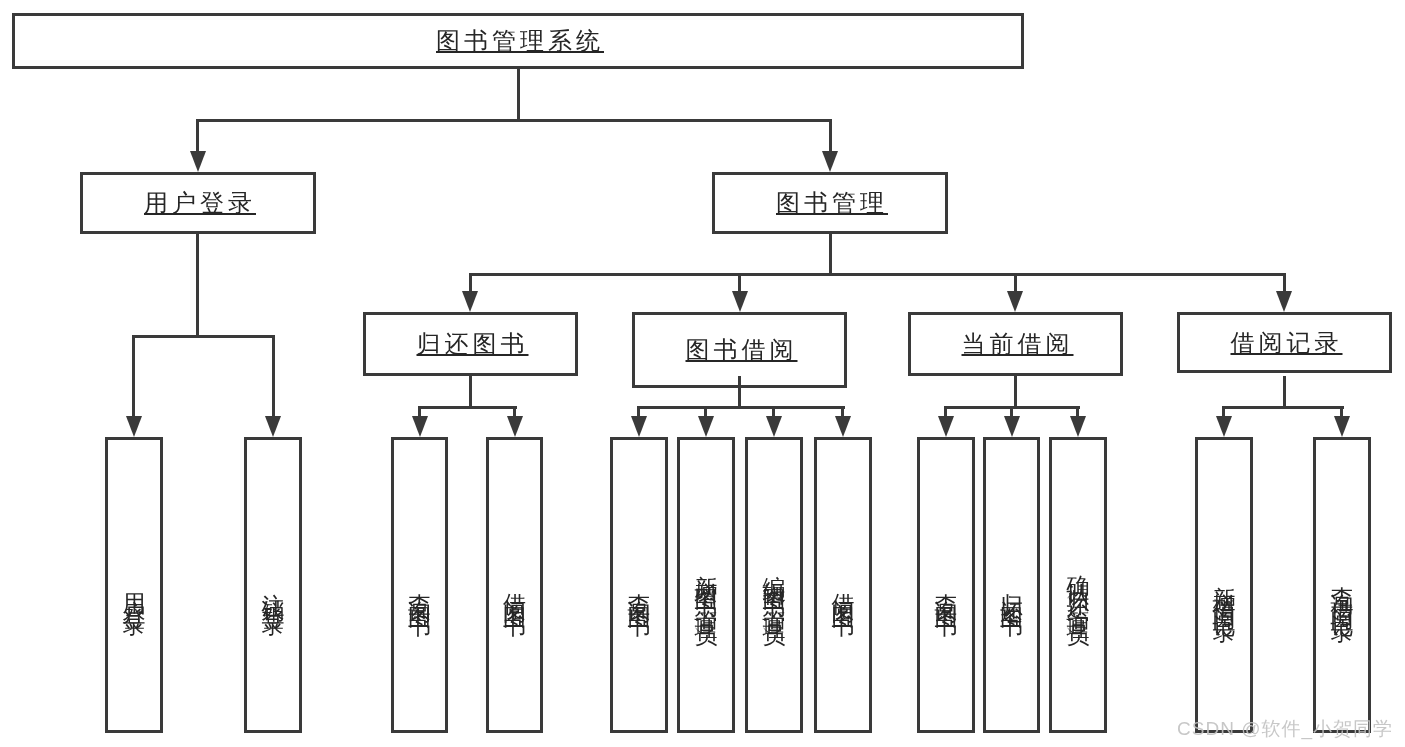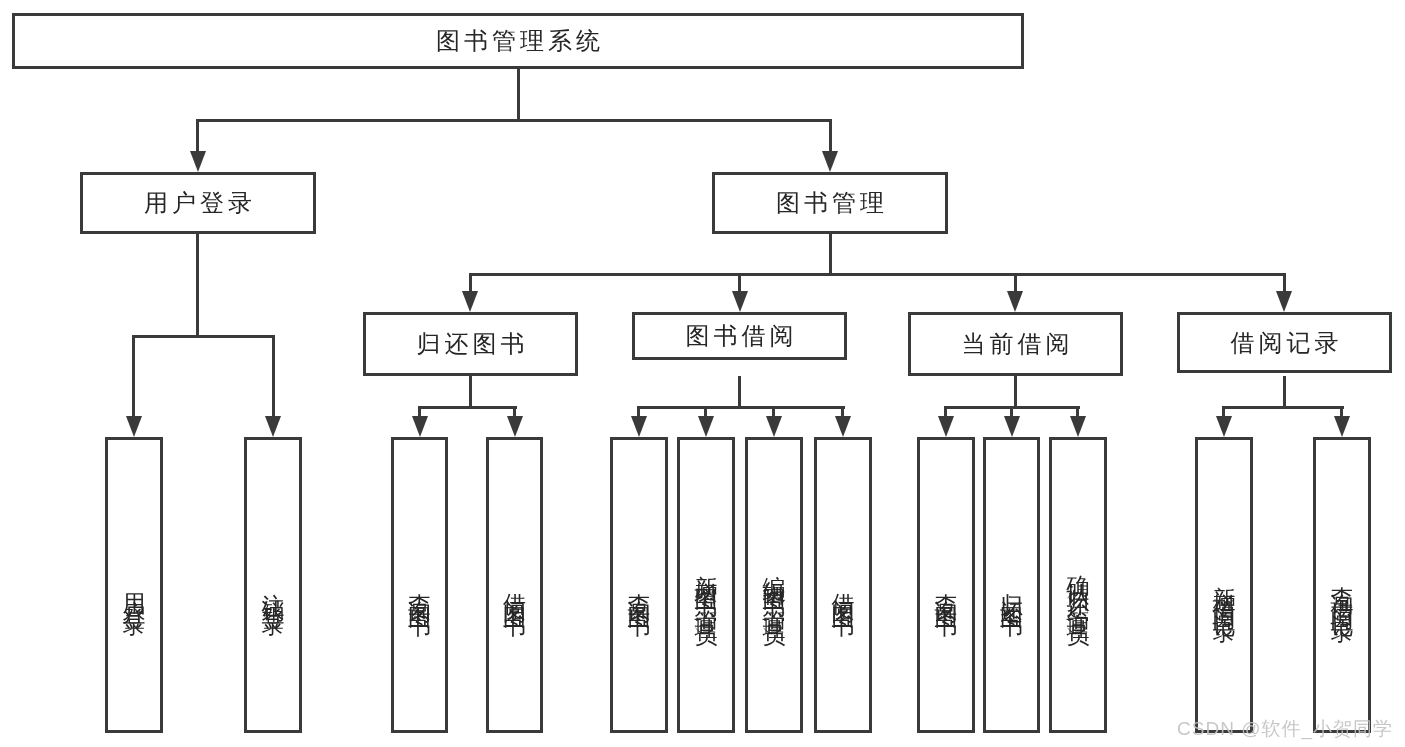--- a/index.html
+++ b/index.html
@@ -24,20 +24,21 @@
     border:3px solid var(--line);
     display:flex;
     align-items:center;
     justify-content:center;
     text-align:center;
   }
   .hbox{
     font-size:24px;
     letter-spacing:4px;
     padding-left:4px; 
+    text-decoration:underline;
   }
   .vbox{
     writing-mode:vertical-rl;
     text-orientation:mixed;
     font-size:23px;
     letter-spacing:7px;
     padding-top:7px;
     line-height:1;
   }
   .ln{
@@ -95,21 +96,21 @@
   <i class="ln" style="left:469px;top:273px;width:3px;height:22px;"></i>
   <i class="ah" style="left:462px;top:291px;"></i>
   <i class="ln" style="left:738px;top:273px;width:3px;height:22px;"></i>
   <i class="ah" style="left:732px;top:291px;"></i>
   <i class="ln" style="left:1014px;top:273px;width:3px;height:22px;"></i>
   <i class="ah" style="left:1007px;top:291px;"></i>
   <i class="ln" style="left:1283px;top:273px;width:3px;height:22px;"></i>
   <i class="ah" style="left:1276px;top:291px;"></i>
 
   <div class="box hbox" style="left:363px;top:312px;width:215px;height:64px;">归还图书</div>
-  <div class="box hbox" style="left:632px;top:312px;width:215px;height:48px;">图书借阅</div>
+  <div class="box hbox" style="left:632px;top:312px;width:215px;height:76px;">图书借阅</div>
   <div class="box hbox" style="left:908px;top:312px;width:215px;height:64px;">当前借阅</div>
   <div class="box hbox" style="left:1177px;top:312px;width:215px;height:61px;">借阅记录</div>
 
   <i class="ln" style="left:469px;top:376px;width:3px;height:33px;"></i>
   <i class="ln" style="left:738px;top:376px;width:3px;height:33px;"></i>
   <i class="ln" style="left:1014px;top:376px;width:3px;height:33px;"></i>
   <i class="ln" style="left:1283px;top:376px;width:3px;height:33px;"></i>
 
   <i class="ln" style="left:418px;top:406px;width:99px;height:3px;"></i>
   <i class="ln" style="left:637px;top:406px;width:208px;height:3px;"></i>

